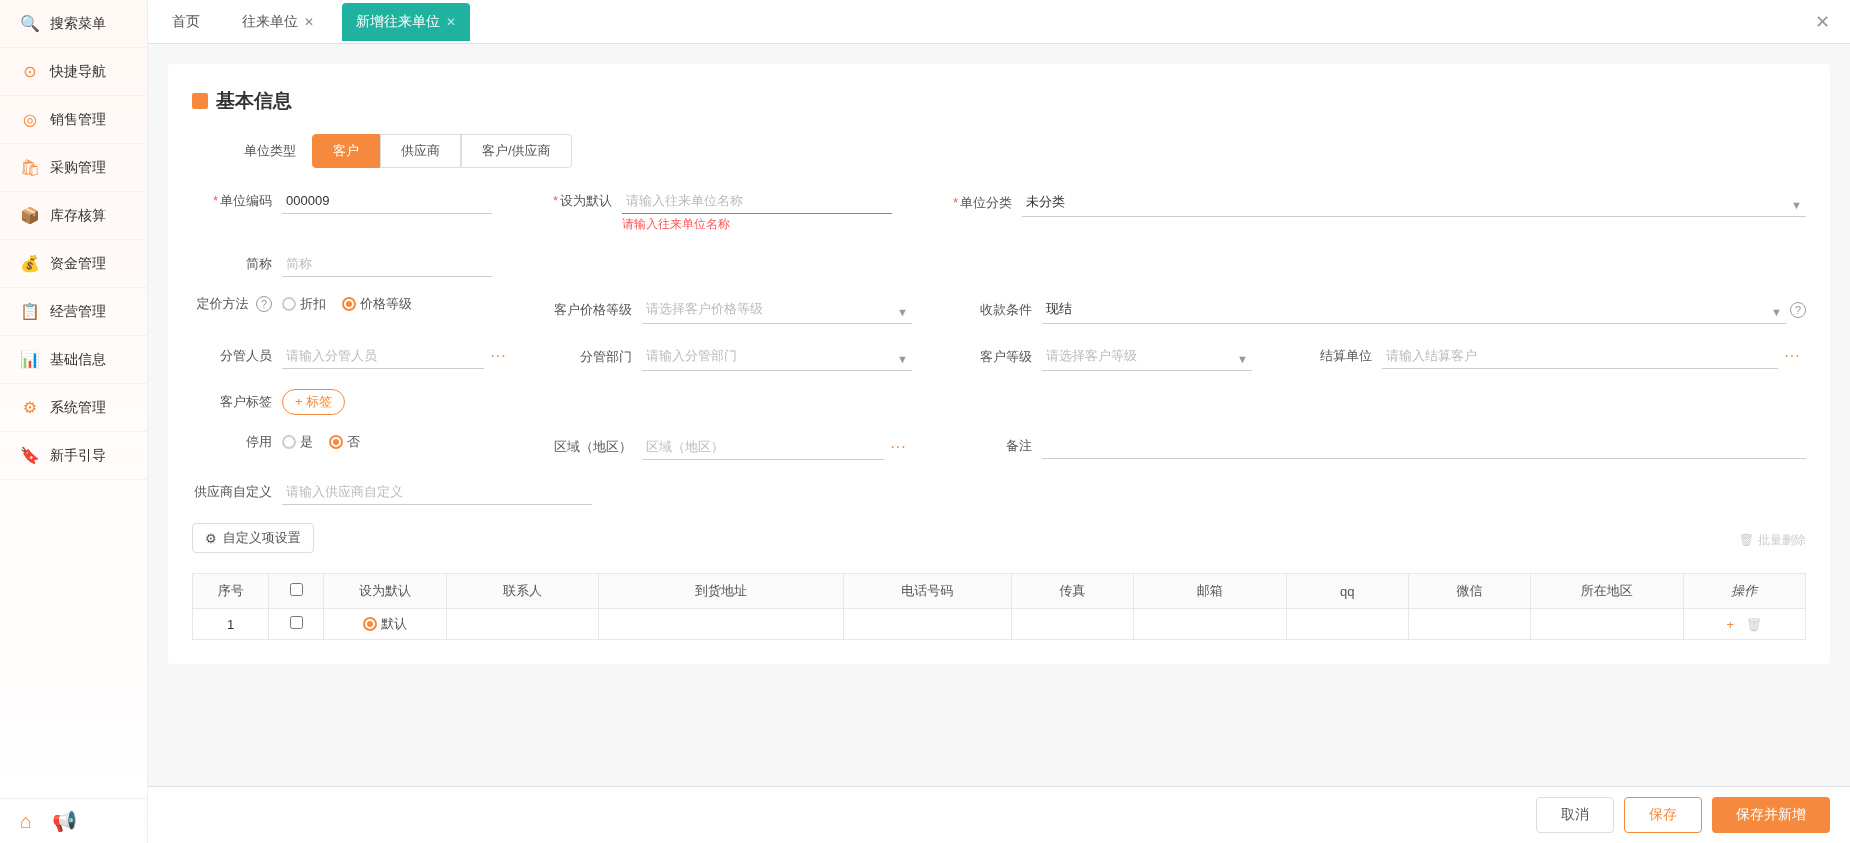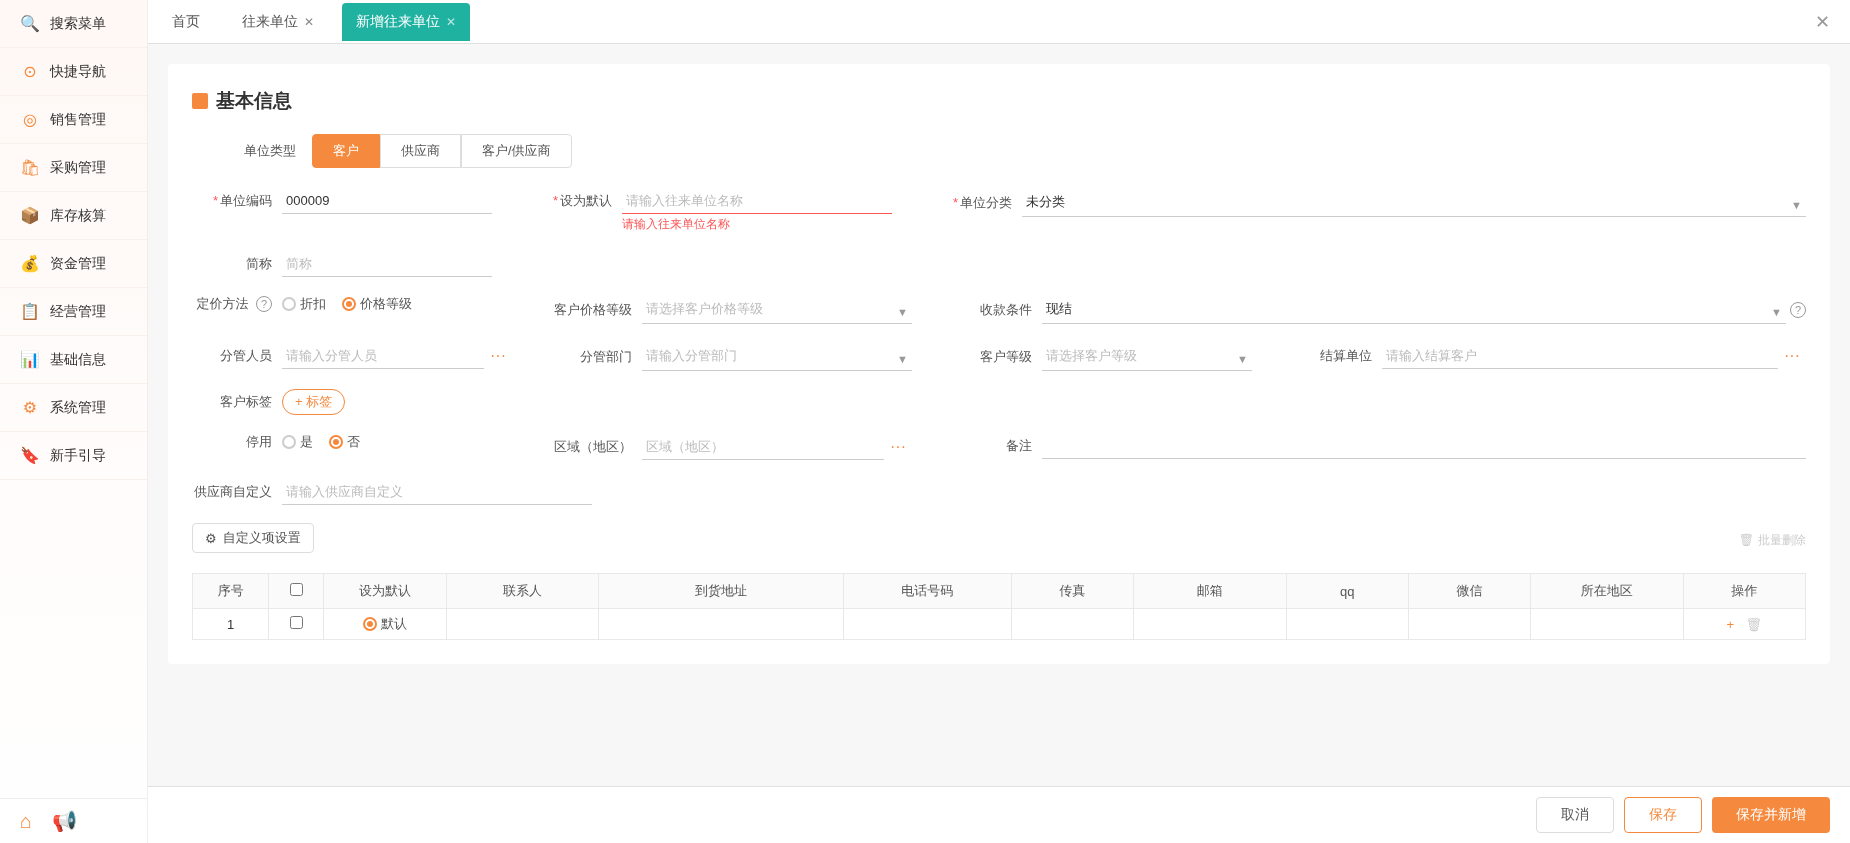--- a/index.html
+++ b/index.html
@@ -603,21 +603,21 @@
             </th>
             <th style="width:80px;">设为默认</th>
             <th style="width:100px;">联系人</th>
             <th style="width:160px;">到货地址</th>
             <th style="width:110px;">电话号码</th>
             <th style="width:80px;">传真</th>
             <th style="width:100px;">邮箱</th>
             <th style="width:80px;margin-top:10px;">qq</th>
             <th style="width:80px;">微信</th>
             <th style="width:100px;">所在地区</th>
-            <th style="width:80px;">操作</th>
+            <th style="width:80px;font-style:italic;">操作</th>
           </tr>
         </thead>
         <tbody>
           <tr>
             <td>1</td>
             <td>
               <input type="checkbox" style="">
             </td>
             <td>
               <div class="radio-item" style="justify-content:center;">

